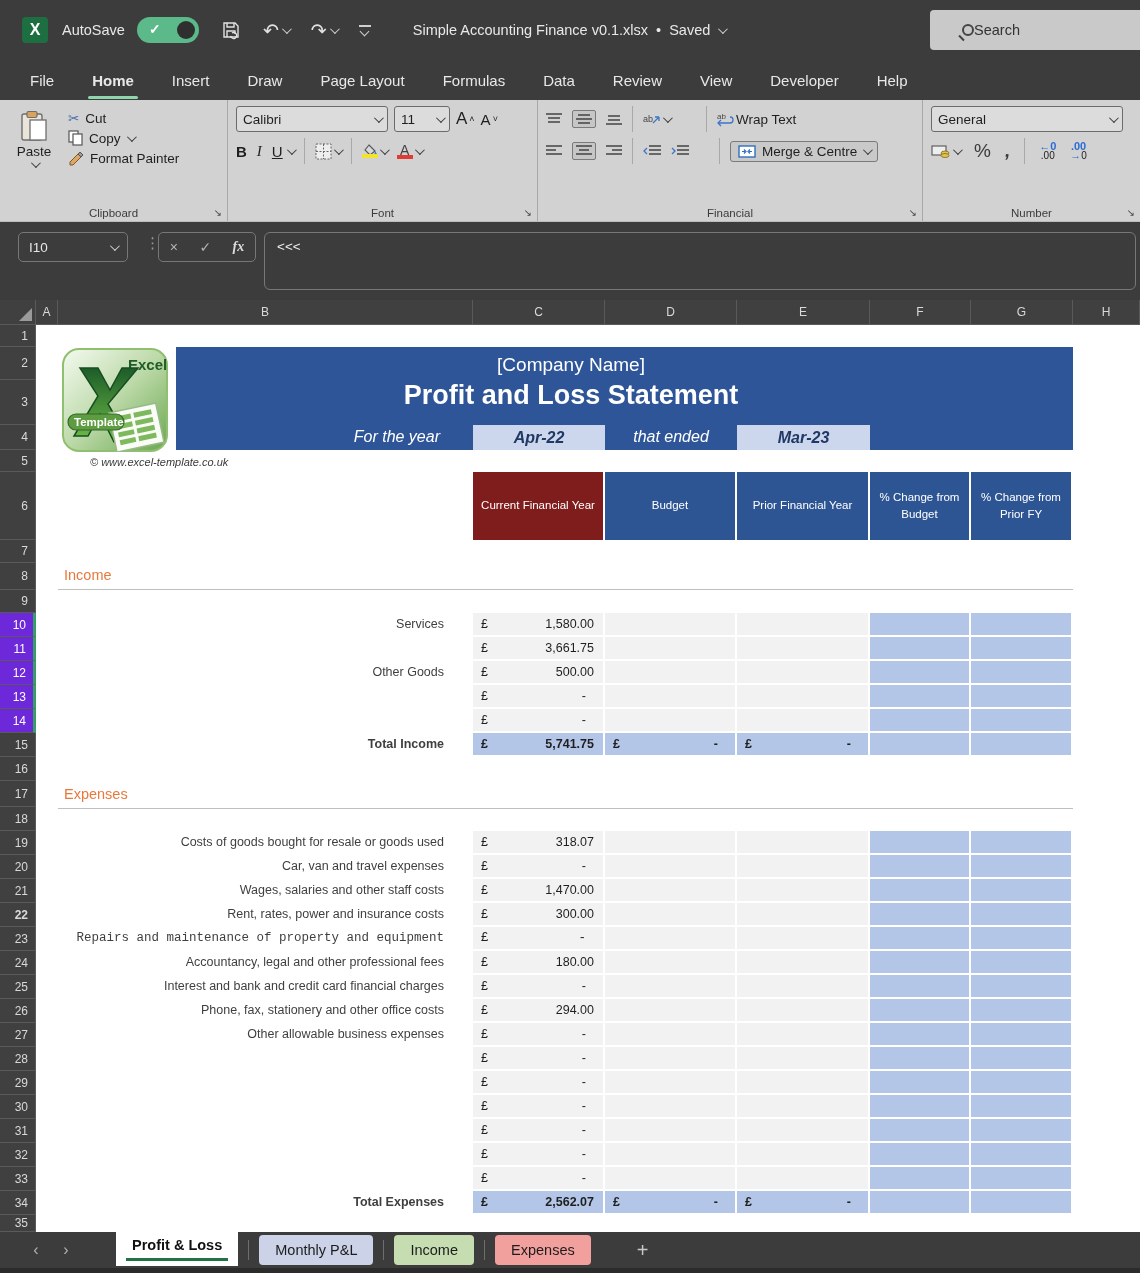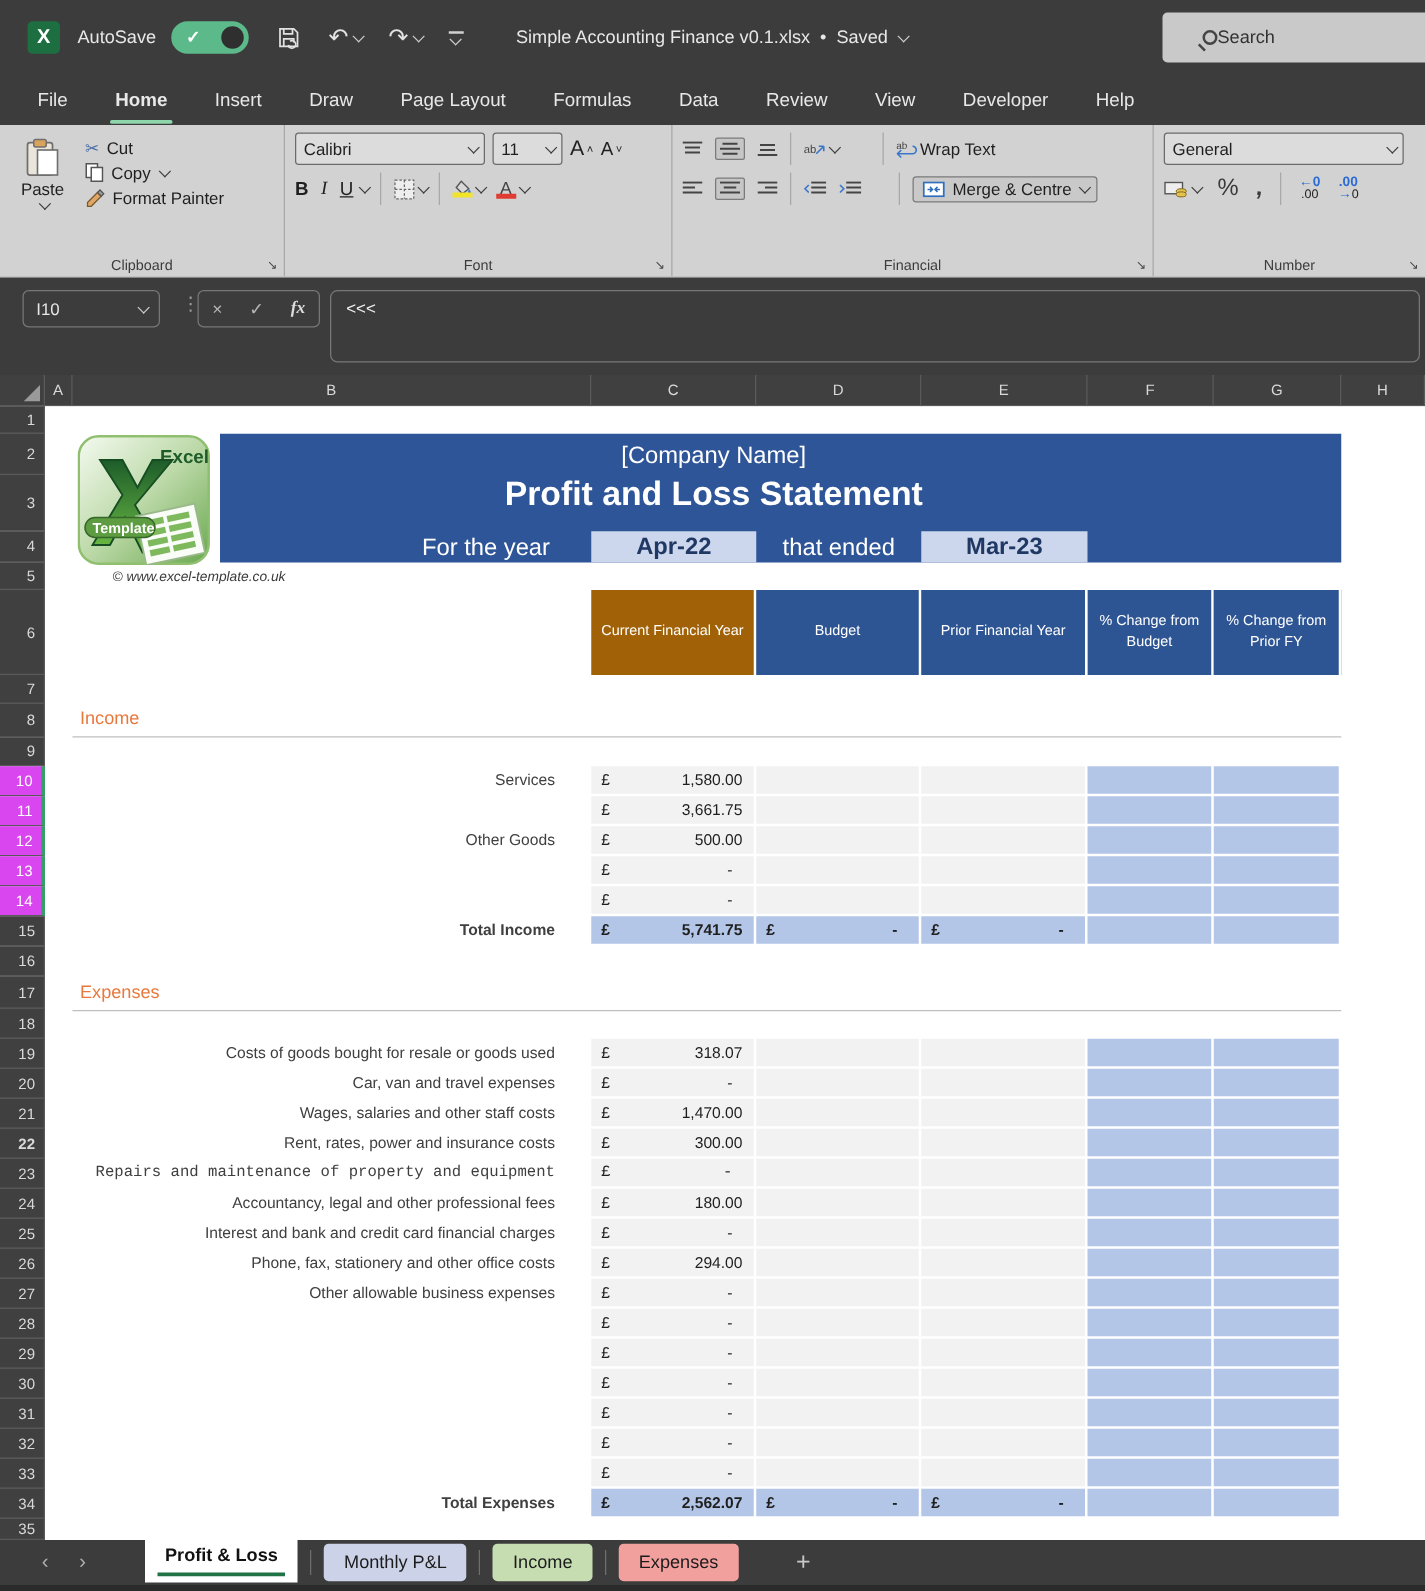--- a/index.html
+++ b/index.html
@@ -63,30 +63,30 @@
   .finput { position:absolute; left:264px; top:10px; right:4px; height:58px; border:1px solid #777; border-radius:6px; font-size:13.5px; padding:6px 12px; cursor:text; color:#efefef; }
 
   
   .sheet { position:absolute; left:0; top:300px; width:1140px; height:932px; background:#fff; }
   .colhdr { position:absolute; left:0; top:0; height:25px; width:1140px; background:#404040; display:flex; }
   .colcell { height:25px; border-right:1px solid #5a5a5a; border-bottom:1px solid #5a5a5a; color:#d9d9d9; font-size:12px; display:flex; align-items:center; justify-content:center; cursor:pointer; }
   .selall { width:36px; position:relative; cursor:pointer; }
   .selall::after { content:""; position:absolute; right:3px; bottom:3px; border-left:13px solid transparent; border-bottom:13px solid #9a9a9a; }
   .rowhdrs { position:absolute; left:0; top:25px; width:36px; }
   .rowcell { width:36px; background:#404040; border-bottom:1px solid #5a5a5a; border-right:1px solid #5a5a5a; color:#d9d9d9; font-size:12px; display:flex; align-items:center; justify-content:flex-end; padding-right:7px; cursor:pointer; }
-  .rowcell.sel { background:#d946ef; border-right:3px solid #35a065; color:#fff; }
+  .rowcell.sel { background:#6d28d9; border-right:3px solid #35a065; color:#fff; }
   .content { position:absolute; left:36px; top:25px; width:1104px; height:907px; background:#fff; overflow:hidden; }
 
   
   .logo { position:absolute; left:26px; top:23px; width:106px; height:104px; }
   .copyright { position:absolute; left:54px; top:131px; font-size:11px; font-style:italic; color:#3a3a3a; }
   .banner { position:absolute; left:140px; top:22px; width:897px; height:103px; background:var(--navy,#2e5597); color:#fff; }
   .company { position:absolute; top:7px; left:0; width:790px; text-align:center; font-size:19px; }
   .pl-title { position:absolute; top:33px; left:0; width:790px; text-align:center; font-size:27px; font-weight:bold; }
-  .period { position:absolute; left:0; bottom:0; height:25px; width:100%; font-size:19px; }
+  .period { position:absolute; left:0; bottom:0; height:25px; width:100%; font-size:16px; font-style:italic; }
   .per-pre { position:absolute; right:633px; top:3px; color:#fff; }
   .per-cell { position:absolute; top:0; height:25px; background:var(--ltblue2,#ccd6ec); color:#1f3864; text-align:center; line-height:25px; font-weight:bold; }
   .per-mid { position:absolute; left:429px; width:132px; top:3px; text-align:center; color:#fff; }
   .thdr { position:absolute; background:var(--navy,#2e5593); color:#fff; font-size:11.5px; display:flex; align-items:center; justify-content:center; text-align:center; border-right:2px solid #fff; padding:2px 4px; line-height:1.5; }
   .sec-label { position:absolute; left:22px; width:1015px; height:27px; color:#e8793d; font-size:14.5px; border-bottom:1.5px solid #bfbfbf; padding-left:6px; }
   .finrow { position:absolute; left:0; height:22px; width:1037px; }
   .flabel { position:absolute; left:22px; width:386px; height:22px; text-align:right; font-size:12.5px; color:#3f3f3f; line-height:22px; white-space:nowrap; }
   .fcell { position:absolute; height:22px; font-size:12.5px; color:#1f1f1f; line-height:22px; }
   .fcell .cur { position:absolute; left:8px; }
   .fcell .val { position:absolute; right:9px; }
@@ -451,21 +451,21 @@
           <span class="per-pre">For the year</span>
           <span class="per-cell" style="left:297px;width:132px;">Apr-22</span>
           <span class="per-mid">that ended</span>
           <span class="per-cell" style="left:561px;width:133px;">Mar-23</span>
         </div>
       </div>
 
       <div class="sec-label" style="top:238px; line-height:24px;">Income</div>
 
       <div class="sec-label" style="top:457px; line-height:24px;">Expenses</div>
-    <div class="thdr" style="left: 437px; width: 132px; top: 147px; height: 68px; background: #a16207;">Current Financial Year</div>
+    <div class="thdr" style="left: 437px; width: 132px; top: 147px; height: 68px; background: #7f1d1d;">Current Financial Year</div>
         <div class="thdr" style="left: 569px; width: 132px; top: 147px; height: 68px; background: rgb(46, 85, 147);">Budget</div>
         <div class="thdr" style="left: 834px; width: 101px; top: 147px; height: 68px; background: rgb(46, 85, 147);">% Change from Budget</div>
         <div class="thdr" style="left: 701px; width: 133px; top: 147px; height: 68px; background: rgb(46, 85, 147);">Prior Financial Year</div>
         <div class="thdr" style="left: 935px; width: 102px; top: 147px; height: 68px; background: rgb(46, 85, 147);">% Change from Prior FY</div>
         <div class="finrow" style="top: 288px;">
           <div class="flabel">Services</div>
           <div class="fcell" style="left: 437px; width: 130px; background: rgb(242, 242, 242);">
             <span class="cur">£</span>
             <span class="val">1,580.00</span>
           </div>

